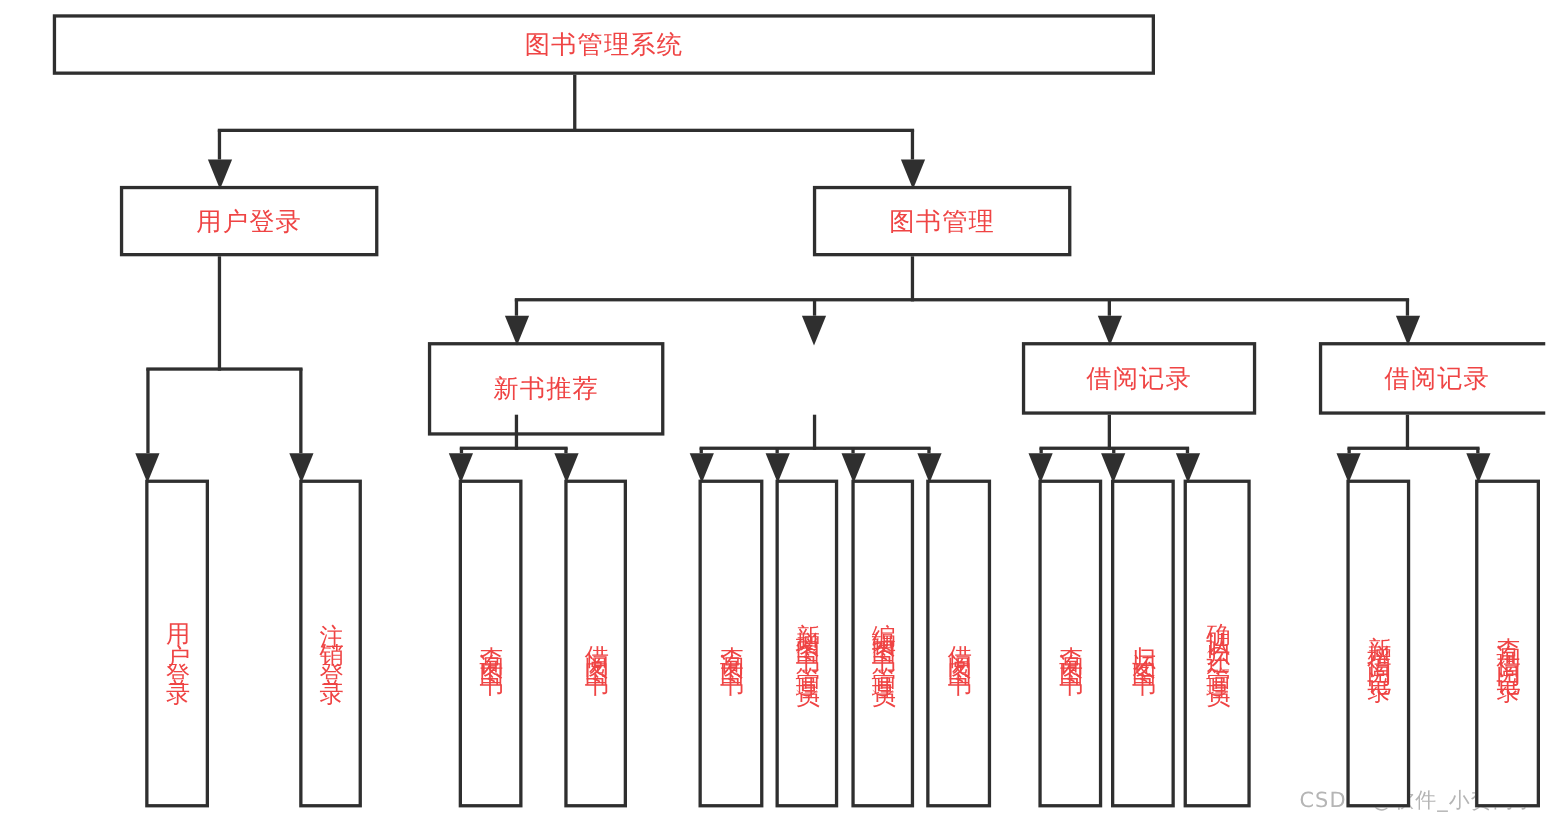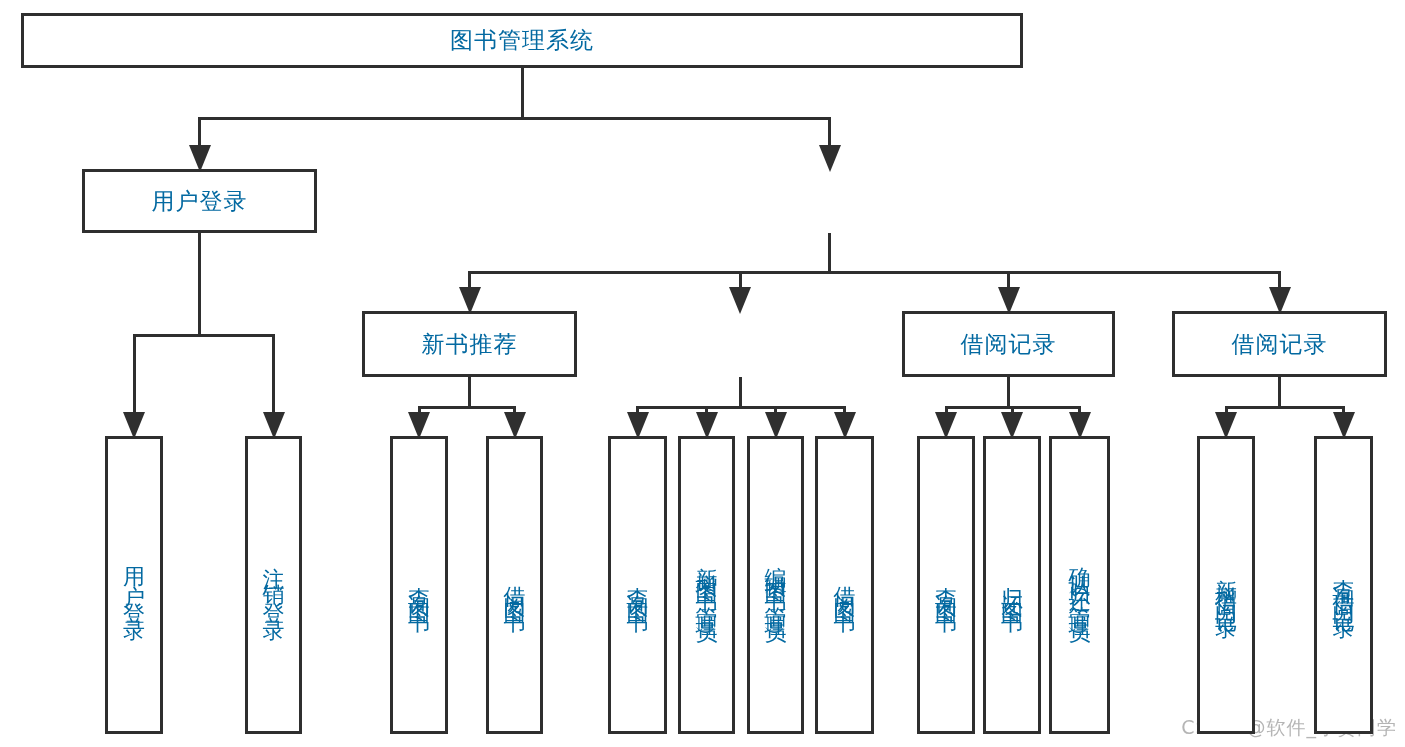--- a/index.html
+++ b/index.html
@@ -8,25 +8,26 @@
     width:1405px;height:747px;
     background:#ffffff;
     font-family:"DejaVu Sans","Liberation Sans",sans-serif;
     overflow:hidden;
   }
   .node{
     position:absolute;
     box-sizing:border-box;
     border:3px solid #2f2f2f;
     background:#ffffff;
-    color:#0369a1;
+    color:#ef4444;
     display:flex;
     align-items:center;
     justify-content:center;
     text-align:center;
+    margin-left:27px;
   }
   .node-h{
     font-size:23px;
     letter-spacing:1px;
   }
   .node-v{
     writing-mode:vertical-rl;
     text-orientation:mixed;
     font-size:22px;
     letter-spacing:8px;
@@ -54,21 +55,22 @@
     white-space:nowrap;
   }
 </style>
 </head>
 <body>
 
 <div id="stage">
   <span class="watermark">CSDN @软件_小贺同学</span>
 <div class="node node-h" style="left: 21px; top: 13px; width: 1002px; height: 55px;">图书管理系统</div>
     <div class="node node-h" style="left: 82px; top: 169px; width: 235px; height: 64px;">用户登录</div>
-    <div class="node node-h" style="left: 362px; top: 311px; width: 215px; height: 66px;">新书推荐</div>
+    <div class="node node-h" style="left: 712px; top: 169px; width: 235px; height: 64px;">图书管理</div>
+    <div class="node node-h" style="left: 362px; top: 311px; width: 215px; height: 85px;">新书推荐</div>
     <div class="node node-h" style="left: 902px; top: 311px; width: 213px; height: 66px;">借阅记录</div>
     <div class="node node-h" style="left: 1172px; top: 311px; width: 215px; height: 66px;">借阅记录</div>
     <div class="node node-v wide" style="left: 105px; top: 436px; width: 58px; height: 298px;">用户登录</div>
     <div class="node node-v wide" style="left: 245px; top: 436px; width: 57px; height: 298px;">注销登录</div>
     <div class="node node-v" style="left: 390px; top: 436px; width: 58px; height: 298px;">查询图书</div>
     <div class="node node-v" style="left: 486px; top: 436px; width: 57px; height: 298px;">借阅图书</div>
     <div class="node node-v" style="left: 608px; top: 436px; width: 59px; height: 298px;">查询图书</div>
     <div class="node node-v" style="left: 678px; top: 436px; width: 57px; height: 298px;">新增图书（管理员）</div>
     <div class="node node-v" style="left: 747px; top: 436px; width: 57px; height: 298px;">编辑图书（管理员）</div>
     <div class="node node-v" style="left: 815px; top: 436px; width: 59px; height: 298px;">借阅图书</div>

